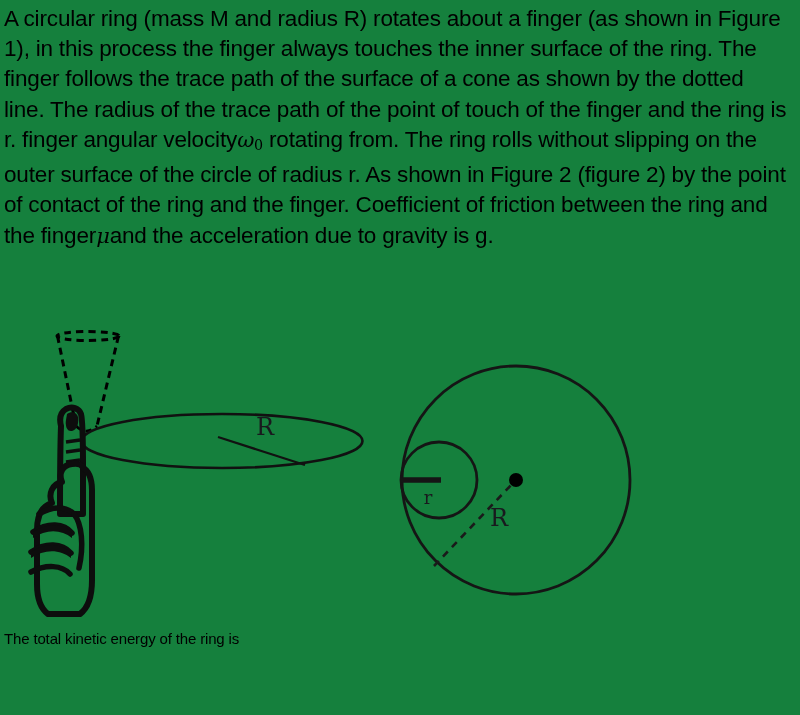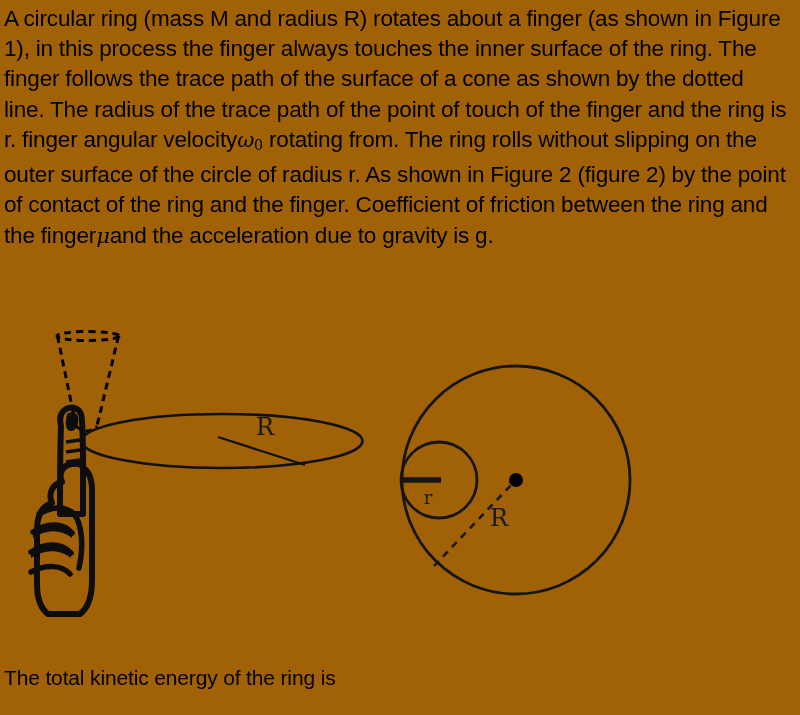--- a/index.html
+++ b/index.html
@@ -14,21 +14,21 @@
     position: relative;
     overflow: hidden;
     font-family: "Liberation Sans", sans-serif;
     color: #000000;
   }
   #page {
     position: absolute;
     left: 0; top: 0;
     width: 800px;
     height: 715px;
-    background: #a16207;
+    background: #15803d;
   }
   .prose {
     position: absolute;
     left: 4px;
     top: 4px;
     width: 786px;
     font-size: 22.5px;
     line-height: 30.2px;
     letter-spacing: -0.15px;
     color: #000000;
@@ -50,23 +50,23 @@
   .figures {
     position: absolute;
     left: 0;
     top: 318px;
     width: 800px;
     height: 322px;
   }
   .tail-text {
     position: absolute;
     left: 4px;
-    top: 663px;
+    top: 624px;
     width: 700px;
-    font-size: 21px;
+    font-size: 15px;
     line-height: 30px;
     letter-spacing: -0.15px;
   }
   svg { display: block; }
   .serif-label {
     font-family: "DejaVu Serif", "Liberation Serif", serif;
     font-size: 24px;
     fill: #19191e;
   }
   .serif-label-small {

